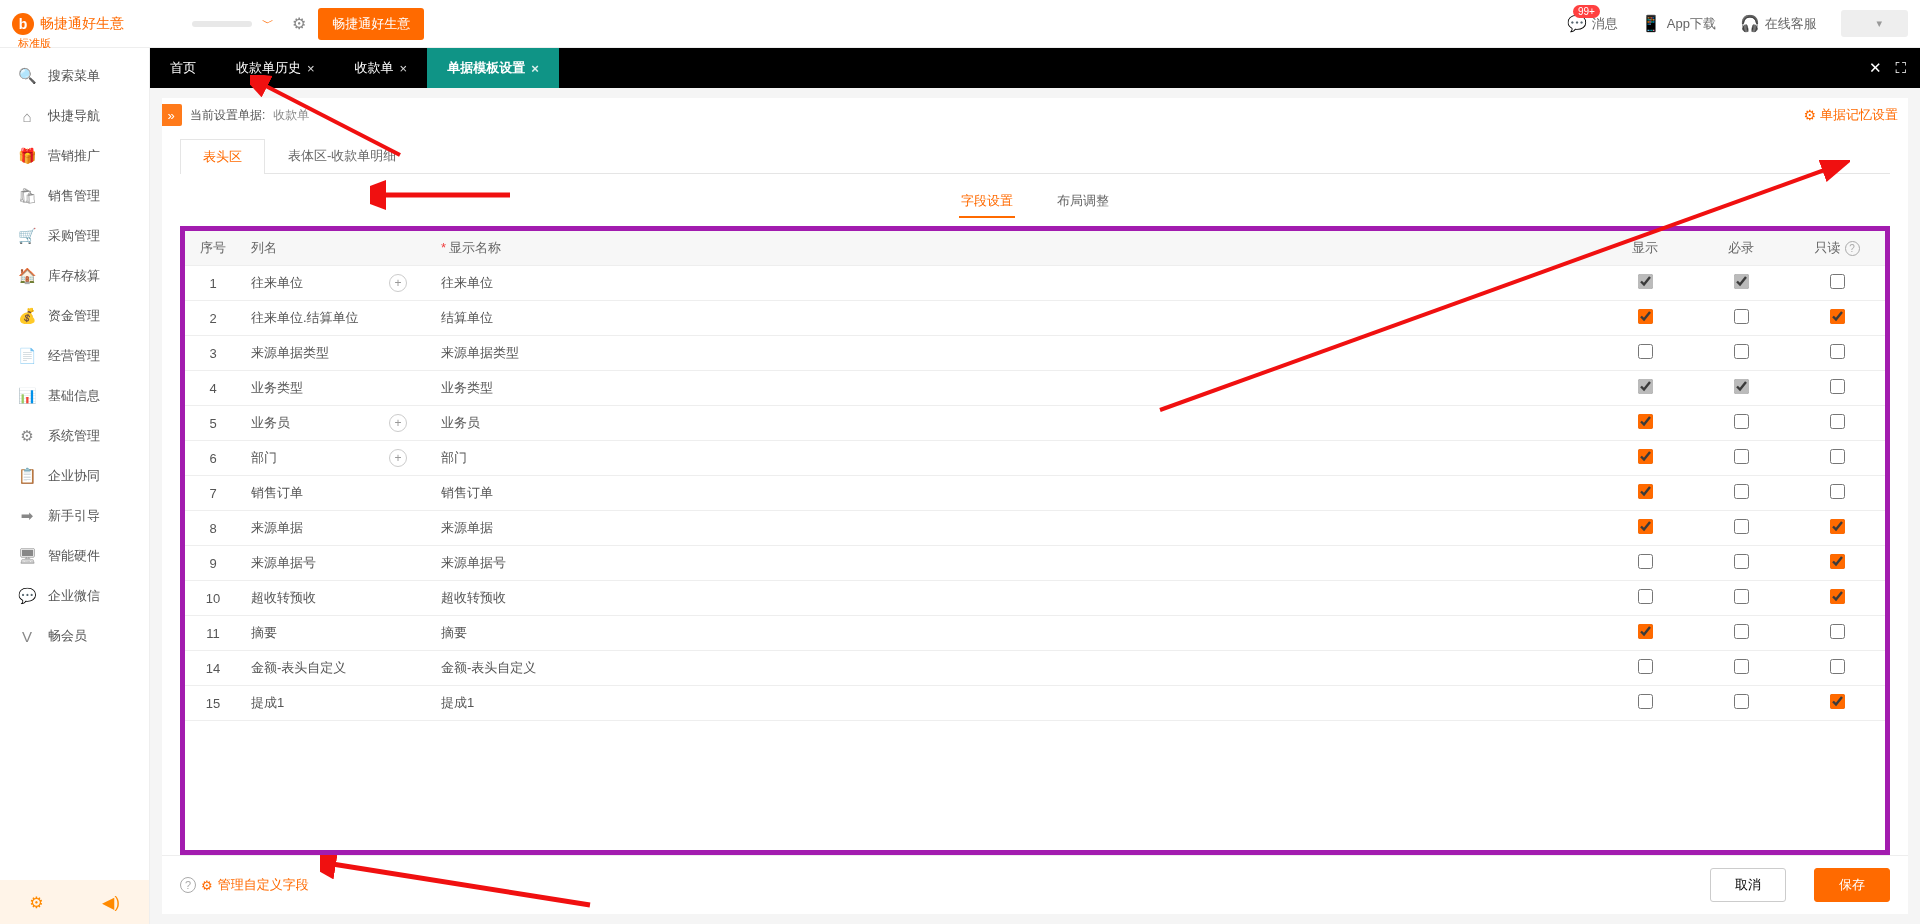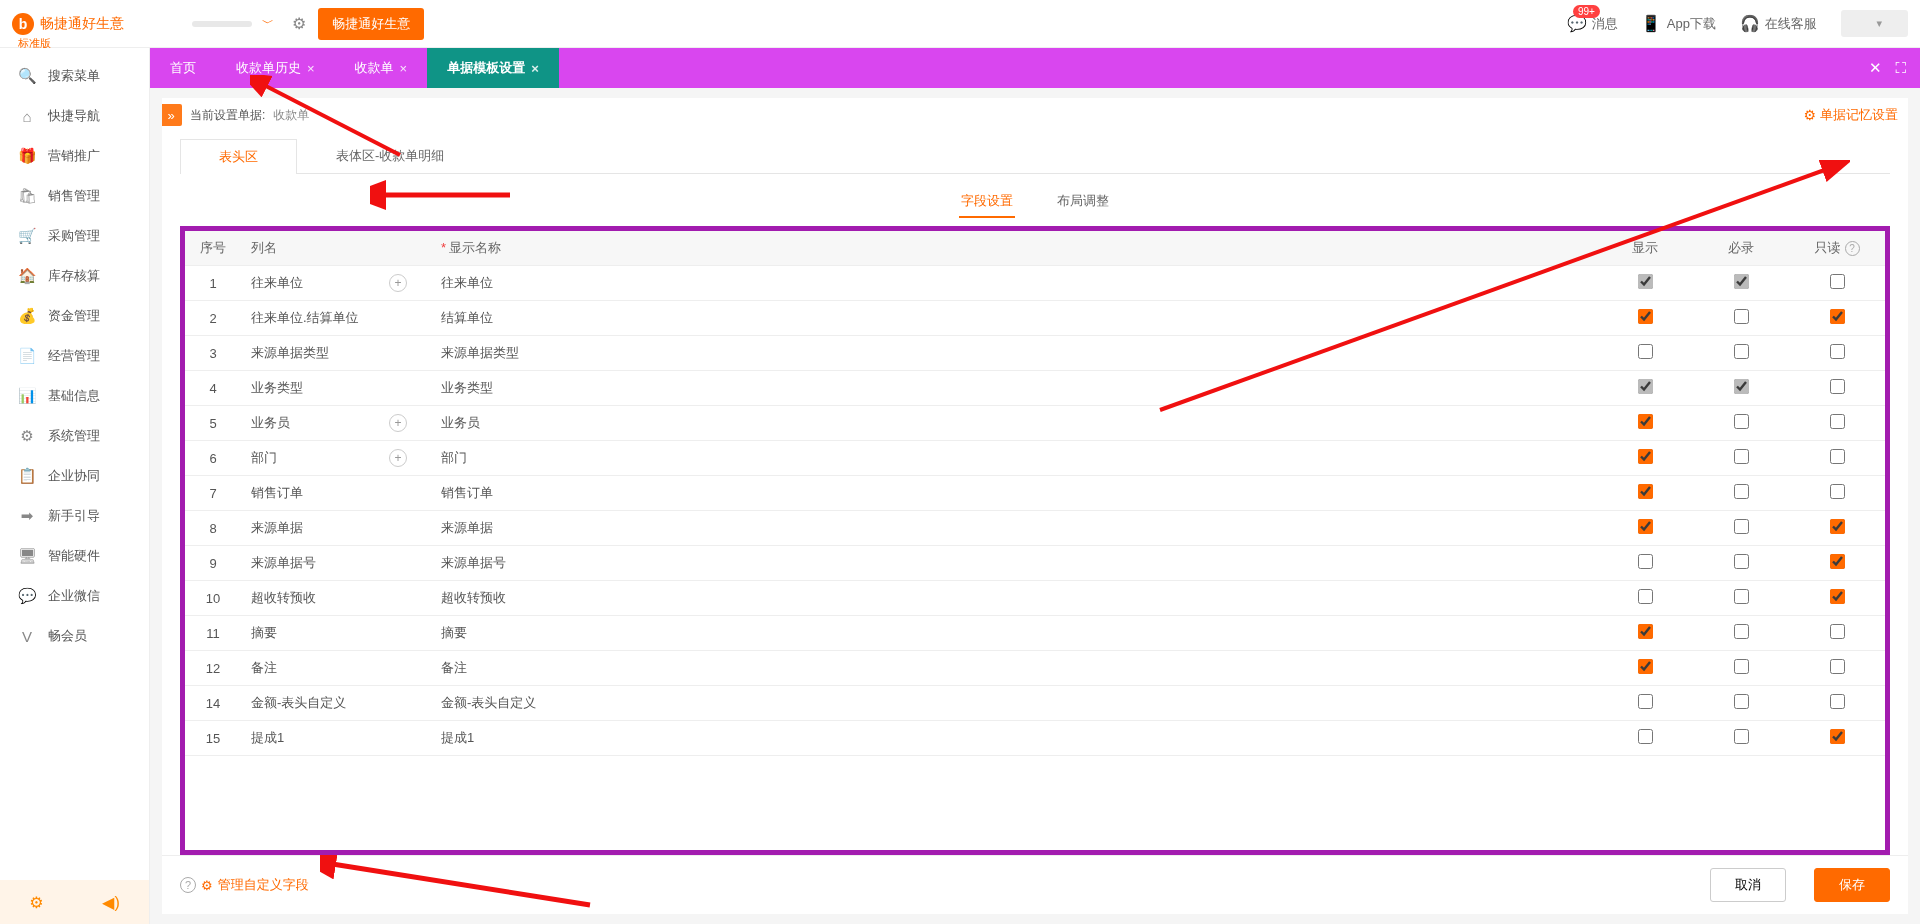--- a/index.html
+++ b/index.html
@@ -26,37 +26,37 @@
 
 .sidebar { position: absolute; left: 0; top: 48px; bottom: 0; width: 150px; background: #fff; border-right: 1px solid #eee; display: flex; flex-direction: column; }
 .side-list { flex: 1; overflow-y: auto; padding-top: 8px; }
 .side-item { display: flex; align-items: center; gap: 12px; padding: 11px 18px; color: #555; cursor: pointer; }
 .side-icon { width: 18px; text-align: center; color: #888; font-size: 15px; }
 .side-footer { height: 44px; background: #fff4e8; display: flex; align-items: center; justify-content: space-around; color: #ff8a00; font-size: 16px; }
 .side-footer span { cursor: pointer; }
 
 
 .main { position: absolute; left: 150px; right: 0; top: 48px; bottom: 0; display: flex; flex-direction: column; }
-.tabbar { background: #d946ef; height: 40px; display: flex; align-items: center; color: #fff; }
+.tabbar { background: #000000; height: 40px; display: flex; align-items: center; color: #fff; }
 .tab { padding: 0 20px; height: 100%; display: flex; align-items: center; gap: 6px; cursor: pointer; font-size: 13px; }
 .tab.active { background: #0f9486; font-weight: bold; }
 .tab-close { font-size: 13px; cursor: pointer; opacity: .85; }
 .tabbar-right { margin-left: auto; display: flex; gap: 14px; padding-right: 14px; }
 .tabbar-right span { cursor: pointer; font-size: 15px; }
 
 .content { flex: 1; background: #fff; margin: 10px 12px; display: flex; flex-direction: column; position: relative; overflow: hidden; }
 .crumb-row { display: flex; align-items: center; gap: 8px; padding: 6px 0; }
 .crumb-collapse { width: 22px; height: 22px; background: #ff7a1a; color: #fff; display: flex; align-items: center; justify-content: center; cursor: pointer; margin-left:-2px; border-radius:2px; }
 .crumb-text { font-size: 12px; color: #555; }
 .crumb-link { color: #888; }
 .memory-link { margin-left: auto; color: #ff6a00; display: flex; align-items: center; gap: 4px; cursor: pointer; font-size: 13px; padding-right: 10px;}
 .memory-icon { font-size: 14px; }
 
 .area-tabs { display: flex; border-bottom: 1px solid #e5e5e5; margin: 6px 18px 0; }
-.area-tab { padding: 8px 38px; cursor: pointer; color: #666; border: 1px solid transparent; border-bottom: none; background:#fff;}
+.area-tab { padding: 8px 22px; cursor: pointer; color: #666; border: 1px solid transparent; border-bottom: none; background:#fff;}
 .area-tab.active { color: #ff6a00; border-color: #e5e5e5; position: relative; top: 1px; }
 
 .sub-tabs { display: flex; justify-content: center; gap: 40px; padding: 12px 0 8px; }
 .sub-tab { padding: 6px 2px; cursor: pointer; color: #666; border-bottom: 2px solid transparent; }
 .sub-tab.active { color: #ff6a00; border-bottom-color: #ff6a00; }
 
 .grid-wrap { flex: 1; overflow-y: auto; margin: 0 18px; border: 5px solid #a21caf; }
 table { width: 100%; border-collapse: collapse; }
 th, td { border-bottom: 1px solid #eee; padding: 8px 10px; text-align: left; font-size: 13px; color: #555; }
 th { background: #f7f7f7; font-weight: 500; color: #666; }
@@ -328,28 +328,20 @@
             </tr>
             <tr>
               <td class="col-idx">11</td>
               <td>摘要</td>
               <td>摘要</td>
               <td class="center"><input type="checkbox" checked="" class="" style=""></td>
               <td class="center"><input type="checkbox" class="" style=""></td>
               <td class="center"><input type="checkbox" style=""></td>
             </tr>
             <tr>
-              <td class="col-idx">12</td>
-              <td>备注</td>
-              <td>备注</td>
-              <td class="center"><input type="checkbox" checked="" class="" style=""></td>
-              <td class="center"><input type="checkbox" class="" style=""></td>
-              <td class="center"><input type="checkbox" style=""></td>
-            </tr>
-            <tr>
               <td class="col-idx">14</td>
               <td>金额-表头自定义</td>
               <td>金额-表头自定义</td>
               <td class="center"><input type="checkbox" class="" style=""></td>
               <td class="center"><input type="checkbox" class="" style=""></td>
               <td class="center"><input type="checkbox" style=""></td>
             </tr>
             <tr>
               <td class="col-idx">15</td>
               <td>提成1</td>

